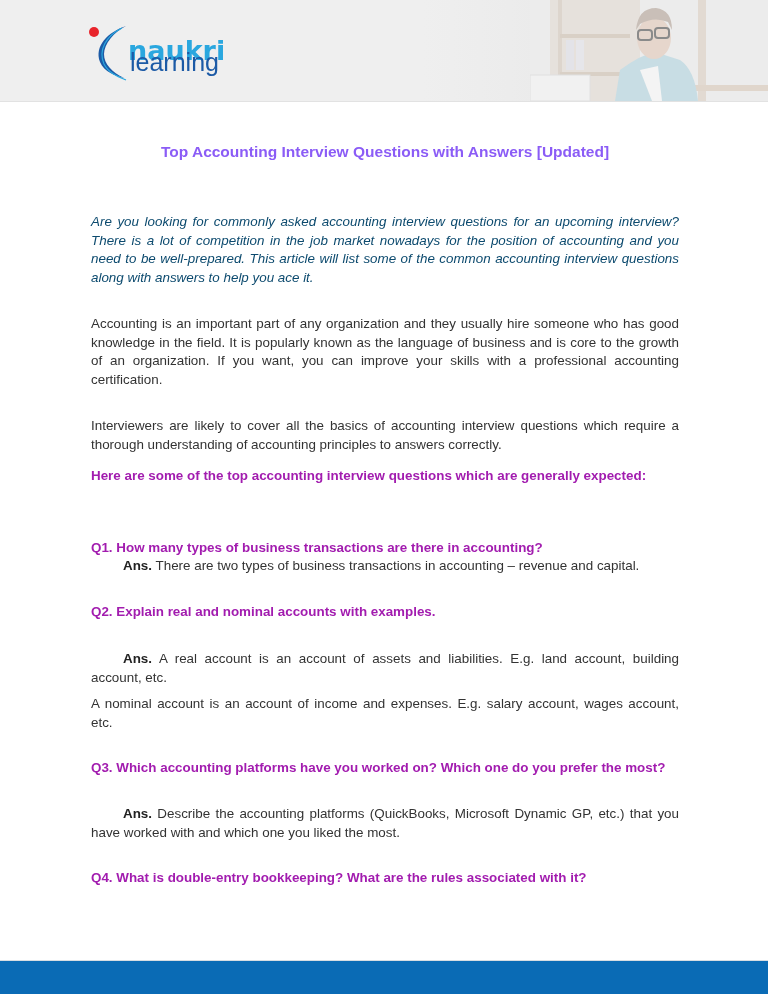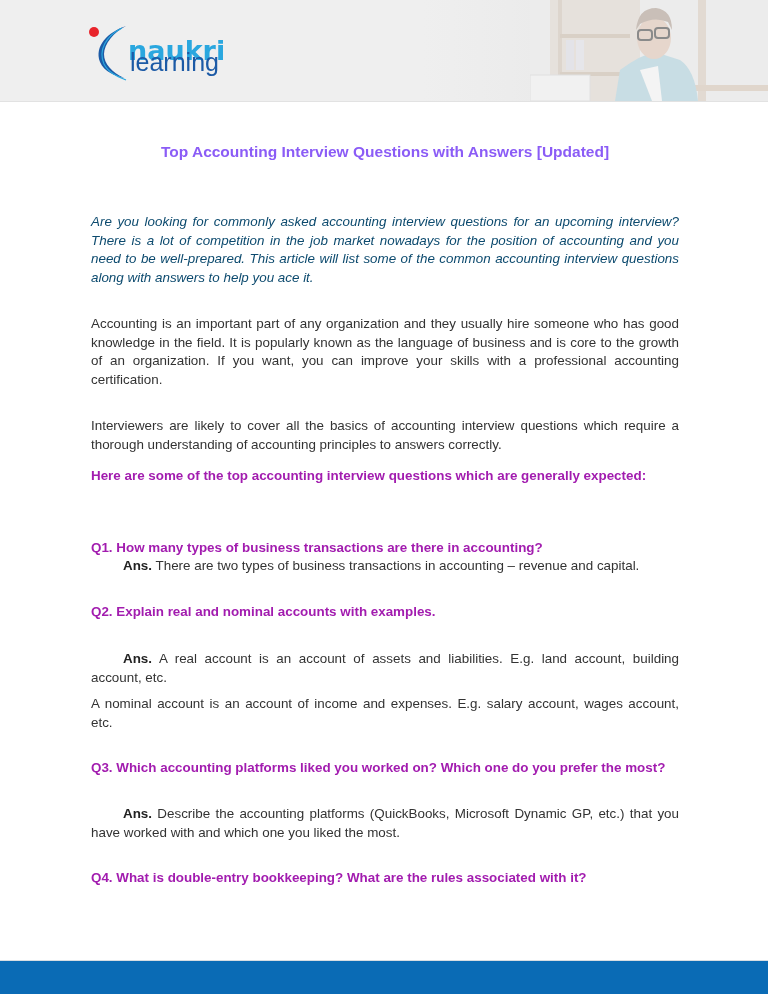--- a/index.html
+++ b/index.html
@@ -99,21 +99,21 @@
   </div>
 
   <div class="q" style="top:603px;">Q2. Explain real and nominal accounts with examples.</div>
   <div class="p" style="top:650px;">
     <span class="ans-label">Ans.</span><span> A real account is an account of assets and liabilities. E.g. land account, building account, etc.</span>
   </div>
   <div class="p" style="top:695px;">
     <span>A nominal account is an account of income and expenses. E.g. salary account, wages account, etc.</span>
   </div>
 
-  <div class="q" style="top:759px;">Q3. Which accounting platforms liked you worked on? Which one do you prefer the most?</div>
+  <div class="q" style="top:759px;">Q3. Which accounting platforms have you worked on? Which one do you prefer the most?</div>
   <div class="p" style="top:805px;">
     <span class="ans-label">Ans.</span><span> Describe the accounting platforms (QuickBooks, Microsoft Dynamic GP, etc.) that you have worked with and which one you liked the most.</span>
   </div>
 
   <div class="q" style="top:869px;">Q4. What is double-entry bookkeeping? What are the rules associated with it?</div>
 </div>
 
 <div class="footer"></div>
 
 </body></html>

